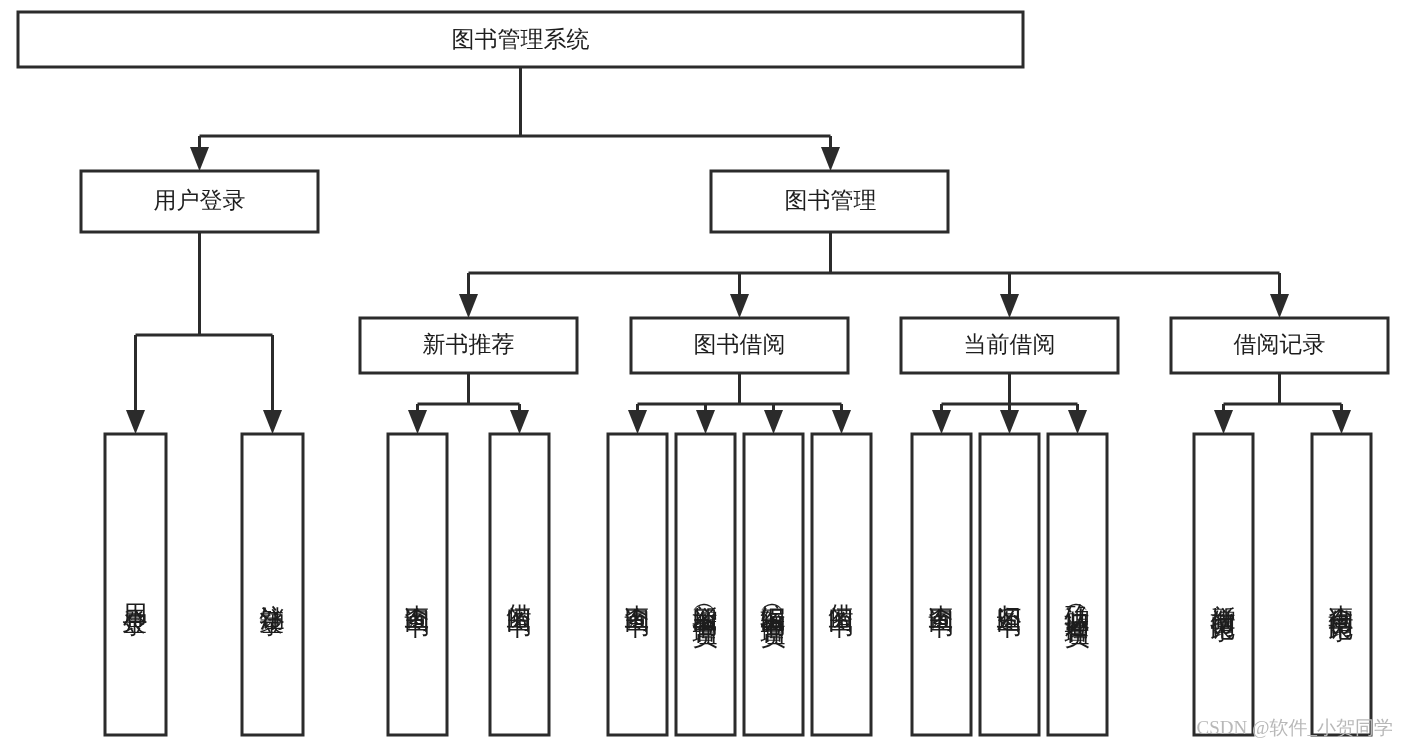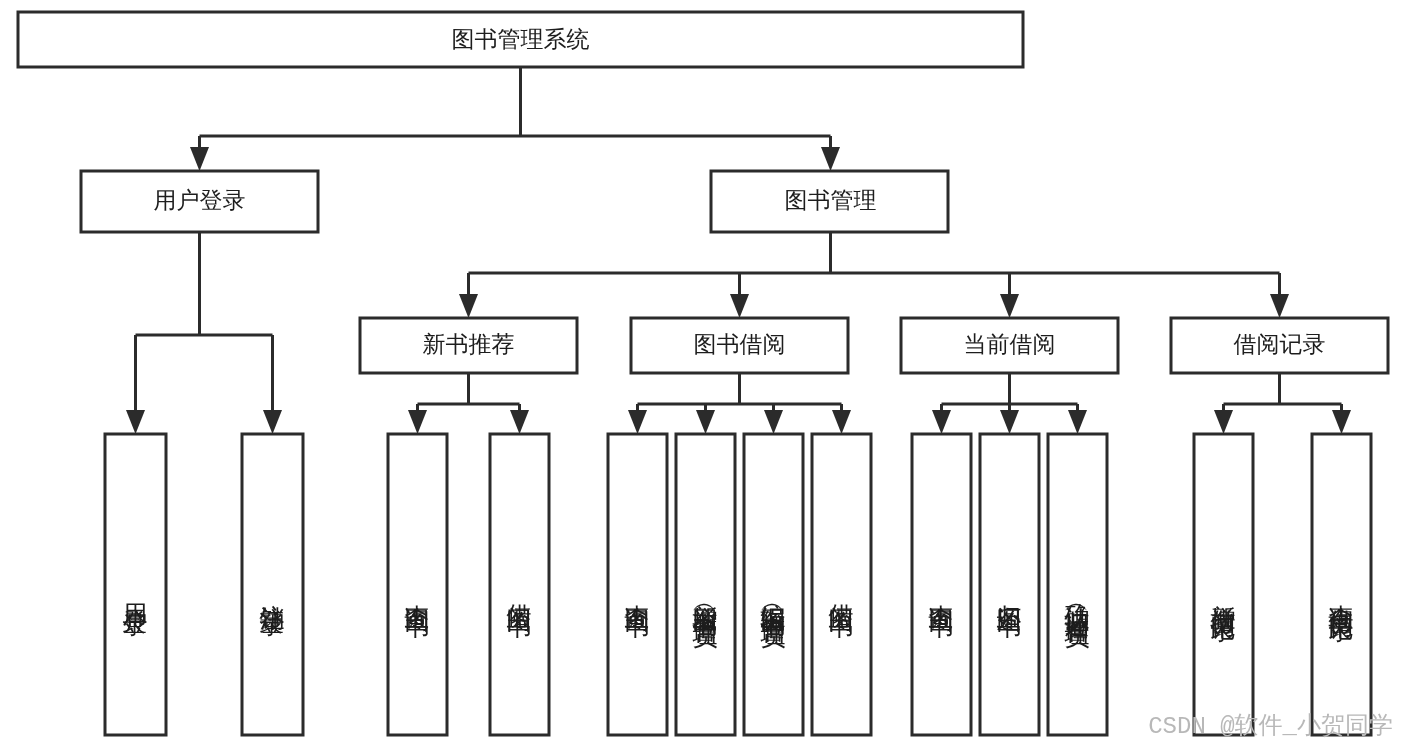--- a/index.html
+++ b/index.html
@@ -48,22 +48,22 @@
     fill: #1d1d1d;
     writing-mode: vertical-rl;
     text-orientation: upright;
     letter-spacing: 3px;
     dominant-baseline: central;
   }
   .watermark {
     position: absolute;
     right: 12px;
     bottom: 6px;
-    font-family: Liberation Mono, monospace;
-    font-size: 24px;
+    font-family: Liberation Serif, serif;
+    font-size: 19px;
     color: #b8b8b8;
     white-space: nowrap;
     pointer-events: none;
     text-align: right;
   }
 </style>
 </head>
 <body>
 
 <svg id="diagram" viewBox="0 0 1405 747" xmlns="http://www.w3.org/2000/svg">

